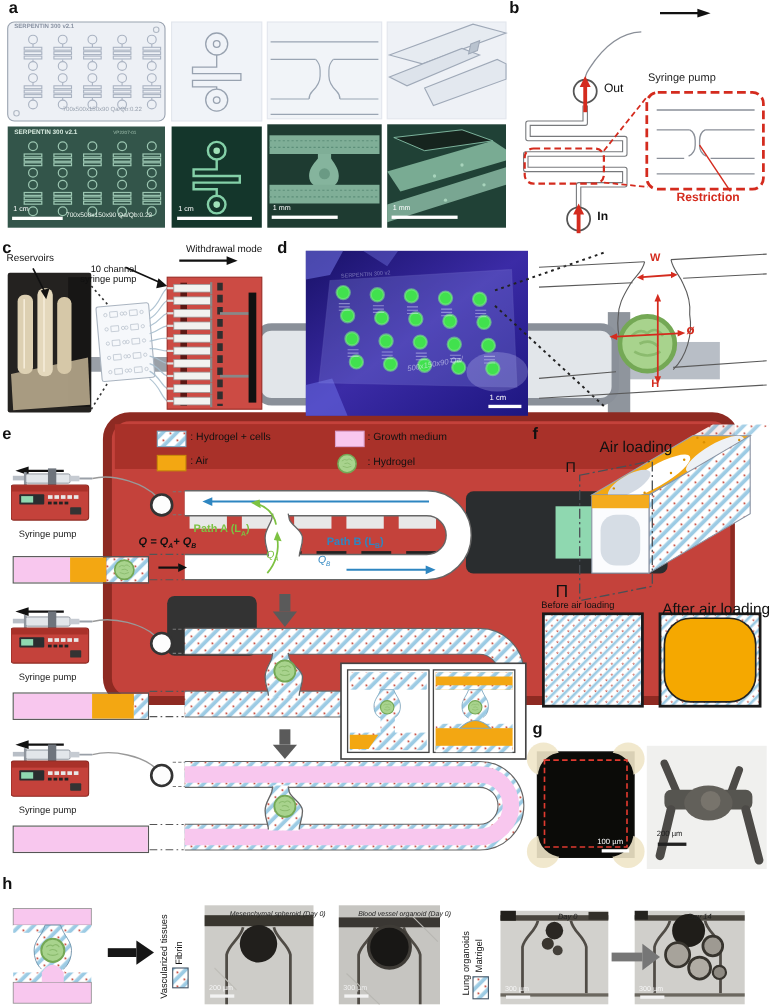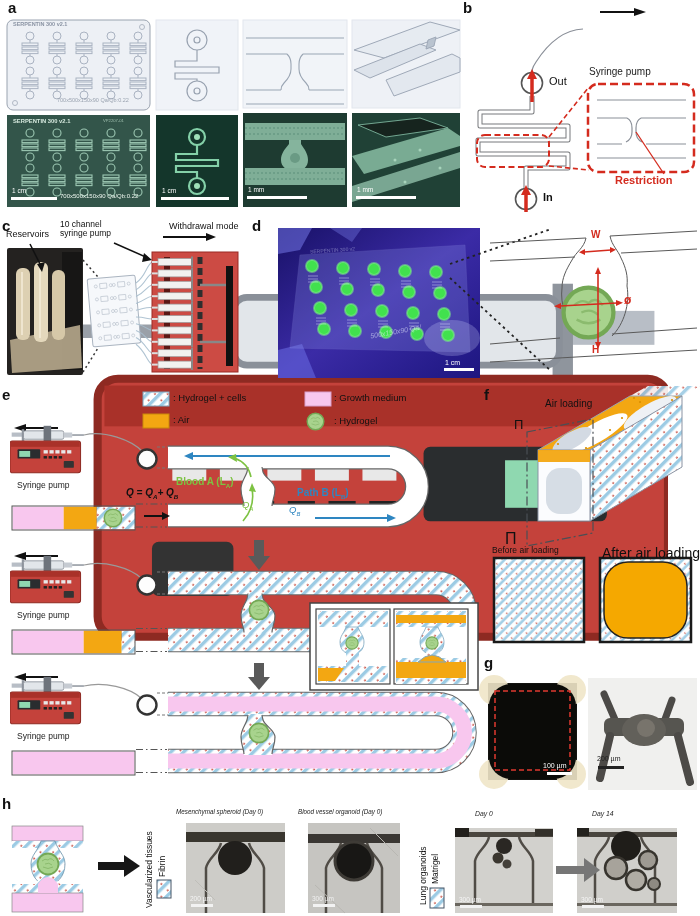--- a/index.html
+++ b/index.html
@@ -2,21 +2,21 @@
 <html><head>
 <meta charset="utf-8">
 <style>
   html,body{margin:0;padding:0;background:#fff;}
   .fig{position:relative;width:700px;height:916px;background:#fff;font-family:"Liberation Sans",sans-serif;overflow:hidden;}
   .fig svg.base{position:absolute;left:0;top:0;}
   .t{position:absolute;white-space:nowrap;line-height:1.08;}
   .pl{font-weight:700;font-size:15px;color:#111;}
   .vert{transform:rotate(-90deg);transform-origin:0 0;}
   sub{font-size:0.62em;}
-  .ctr{text-align:left;white-space:normal;}
+  .ctr{text-align:right;white-space:normal;margin-top:20px;}
 </style>
 </head>
 <body>
 
 <div class="fig">
 
 <svg class="base" width="700" height="916" viewBox="0 0 700 916">
 <defs>
   <pattern id="hg" patternUnits="userSpaceOnUse" width="9" height="9" patternTransform="rotate(-45)">
     <rect width="9" height="9" fill="#ffffff"></rect>
@@ -794,26 +794,26 @@
 <span class="t" style="left:592px;top:345px;font-size:10px;font-weight:700;color:#D42B1E;">H</span>
 
 <span class="t" style="left:173px;top:393px;font-size:9.5px;color:#111;">: Hydrogel + cells</span>
 <span class="t" style="left:173px;top:415px;font-size:9.5px;color:#111;">: Air</span>
 <span class="t" style="left:334px;top:393px;font-size:9.5px;color:#111;">: Growth medium</span>
 <span class="t" style="left:334px;top:416px;font-size:9.5px;color:#111;">: Hydrogel</span>
 <span class="t" style="left:17px;top:481px;font-size:8.5px;color:#222;">Syringe pump</span>
 <span class="t" style="left:17px;top:611px;font-size:8.5px;color:#222;">Syringe pump</span>
 <span class="t" style="left:17px;top:732px;font-size:8.5px;color:#222;">Syringe pump</span>
 <span class="t" style="left:126px;top:488px;font-size:10px;font-style:italic;font-weight:600;color:#111;"><span>Q = Q</span><sub>A</sub><span>+ Q</span><sub>B</sub></span>
-<span class="t" style="left:176px;top:477px;font-size:10px;font-weight:700;color:#7DC242;"><span>Blood A  (L</span><sub>A</sub><span>)</span></span>
+<span class="t" style="left:176px;top:477px;font-size:10px;font-weight:700;color:#7DC242;"><span>Path A  (L</span><sub>A</sub><span>)</span></span>
 <span class="t" style="left:297px;top:488px;font-size:10px;font-weight:700;color:#2E86C1;"><span>Path B (L</span><sub>B</sub><span>)</span></span>
 <span class="t" style="left:242px;top:500px;font-size:9.5px;font-style:italic;color:#7DC242;"><span>Q</span><sub>A</sub></span>
 <span class="t" style="left:289px;top:505px;font-size:9.5px;font-style:italic;color:#2E86C1;"><span>Q</span><sub>B</sub></span>
 
-<span class="t" style="left:545px;top:399px;font-size:10px;color:#111;">Air loading</span>
+<span class="t" style="left:545px;top:399px;font-size:14px;color:#111;">Air loading</span>
 <span class="t" style="left:514px;top:418px;font-size:13px;color:#111;">Π</span>
 <span class="t" style="left:505px;top:530px;font-size:16px;color:#111;">Π</span>
 <span class="t" style="left:492px;top:546px;font-size:8.5px;color:#111;">Before air loading</span>
 <span class="t" style="left:602px;top:546px;font-size:14px;color:#111;">After air loading</span>
 
 <span class="t" style="left:543px;top:762px;font-size:7px;color:#fff;">100 µm</span>
 <span class="t" style="left:597px;top:755px;font-size:7px;color:#222;">200 µm</span>
 
 <div class="t ctr" style="left:176px;top:809px;width:120px;font-size:6.3px;font-style:italic;color:#222;">Mesenchymal spheroid (Day 0)</div>
 <div class="t ctr" style="left:298px;top:809px;width:112px;font-size:6.3px;font-style:italic;color:#222;">Blood vessel organoid (Day 0)</div>

